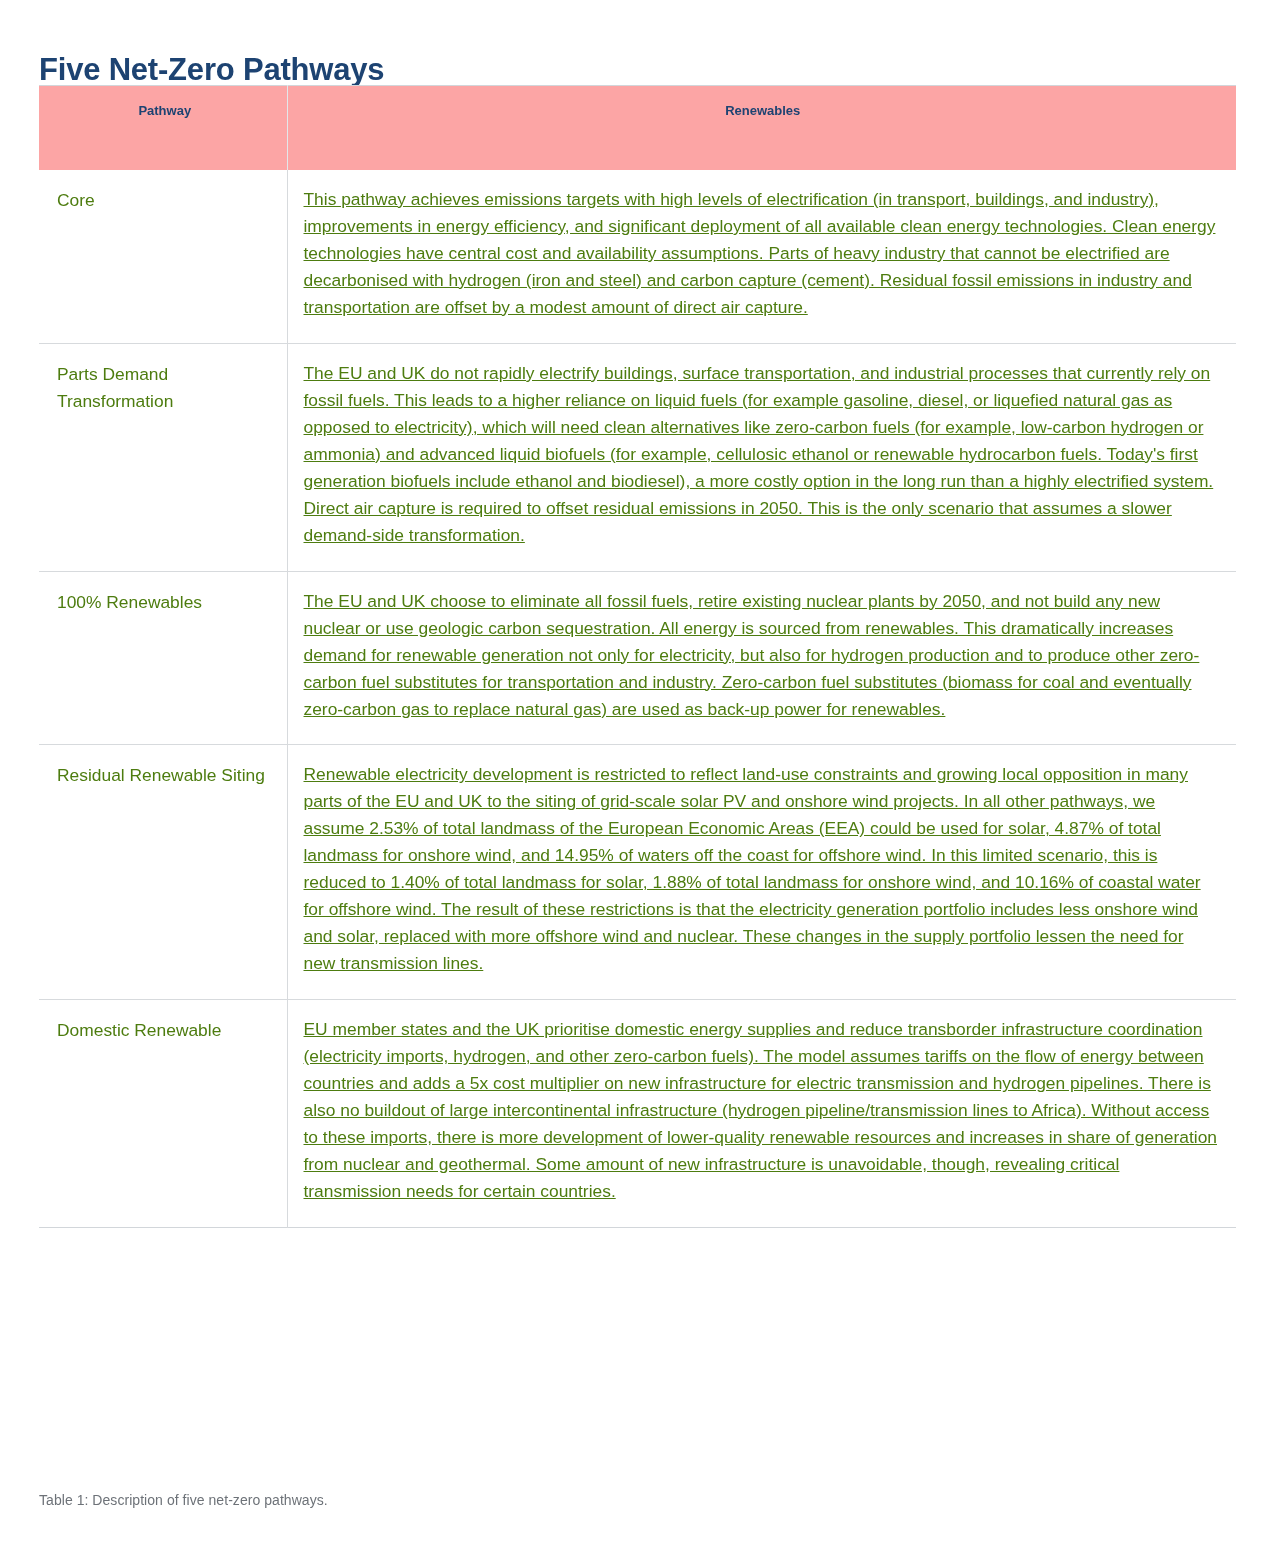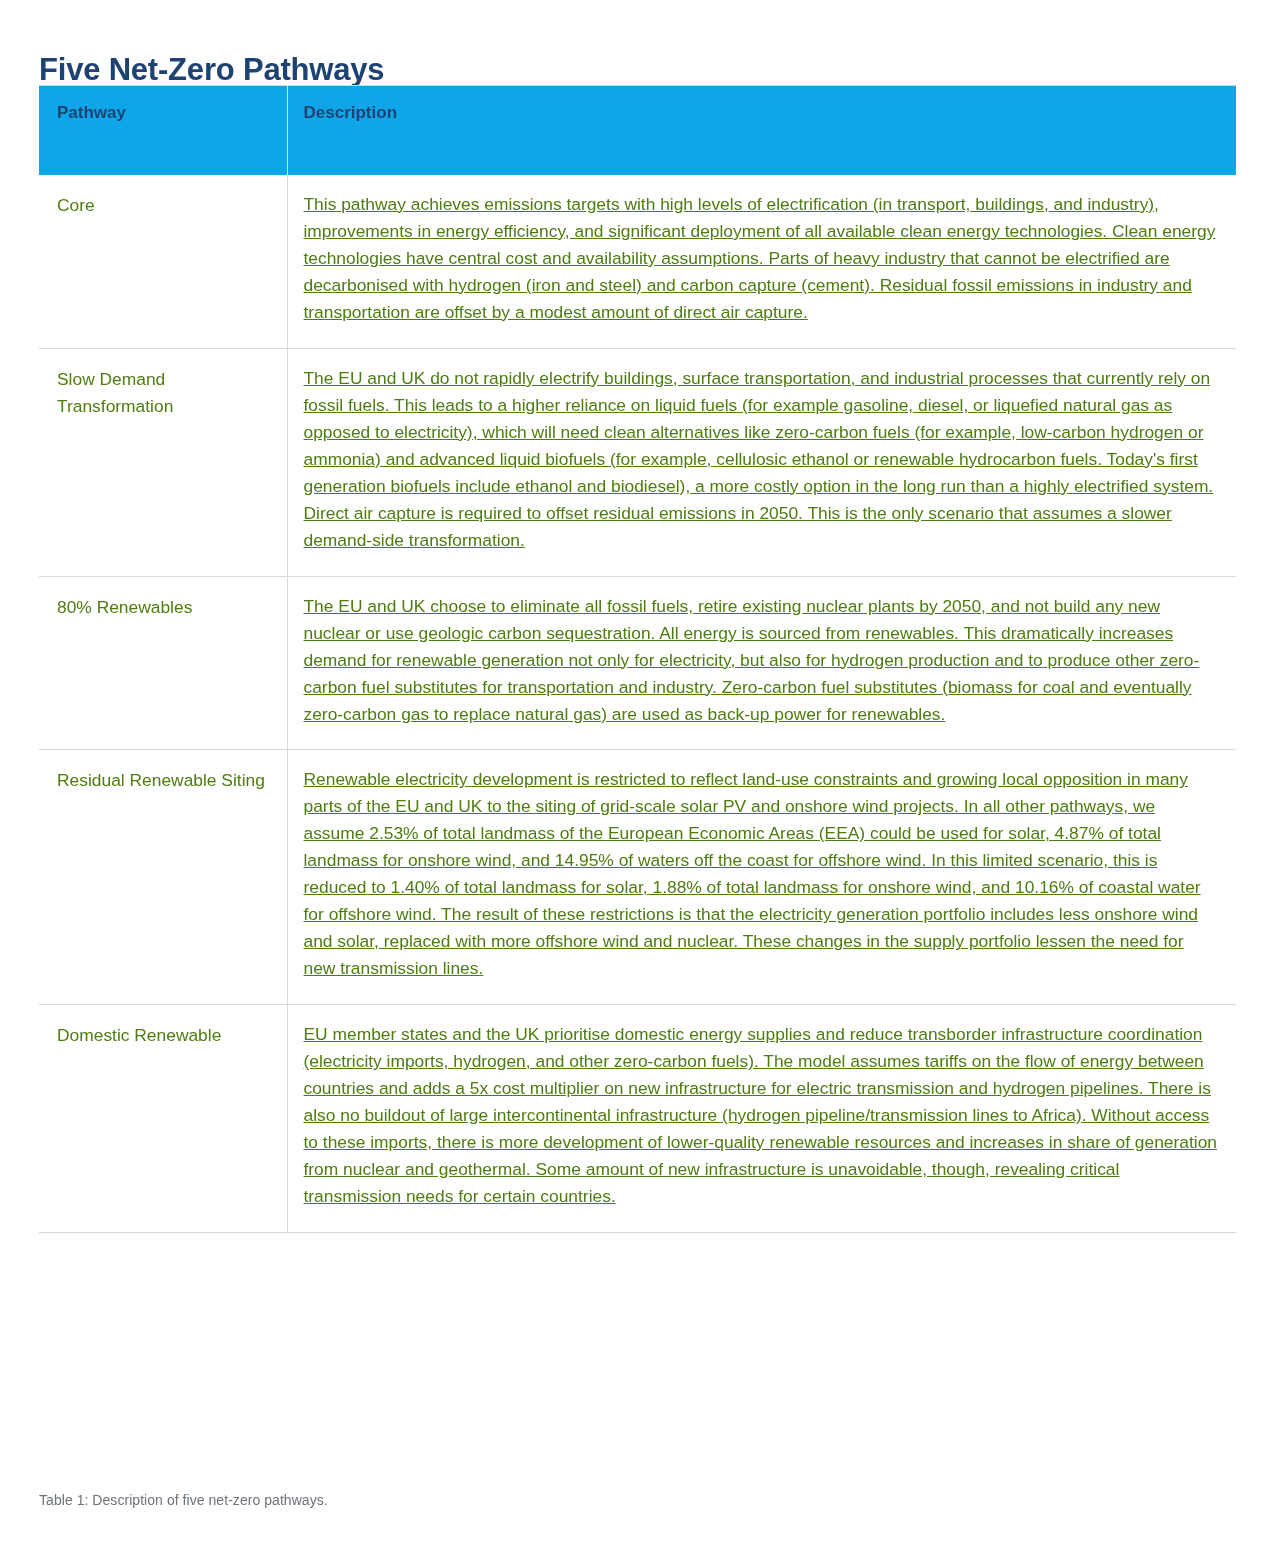--- a/index.html
+++ b/index.html
@@ -46,25 +46,25 @@
     border-collapse: collapse;
     table-layout: fixed;
     border-top: 1px solid #d2d6da;
     border-bottom: 1px solid #d2d6da;
   }
 
   table.pathways col.col-pathway { width: 248px; }
   table.pathways col.col-desc { width: auto; }
 
   thead th {
-    background: #0ea5e9;
+    background: #fca5a5;
     color: #1d4372;
-    font-size: 17px;
+    font-size: 13px;
     font-weight: bold;
-    text-align: left;
+    text-align: center;
     vertical-align: top;
     padding: 17px 14px 52px 18px;
     border-right: 1px solid #e3e7ea;
   }
   thead th:last-child { border-right: none; }
   thead th.desc-head { padding-left: 16px; }
 
   tbody td {
     vertical-align: top;
     color: #4d7c0f;
@@ -108,34 +108,34 @@
 
   <div class="table-wrap">
     <table class="pathways">
       <colgroup>
         <col class="col-pathway">
         <col class="col-desc">
       </colgroup>
       <thead>
         <tr>
           <th class="pathway-head">Pathway</th>
-          <th class="desc-head">Description</th>
+          <th class="desc-head">Renewables</th>
         </tr>
       </thead>
       <tbody>
         <tr>
           <td class="pathway-cell">Core</td>
           <td class="desc-cell">This pathway achieves emissions targets with high levels of electrification (in transport, buildings, and industry), improvements in energy efficiency, and significant deployment of all available clean energy technologies. Clean energy technologies have central cost and availability assumptions. Parts of heavy industry that cannot be electrified are decarbonised with hydrogen (iron and steel) and carbon capture (cement). Residual fossil emissions in industry and transportation are offset by a modest amount of direct air capture.</td>
         </tr>
         <tr>
-          <td class="pathway-cell">Slow Demand Transformation</td>
+          <td class="pathway-cell">Parts Demand Transformation</td>
           <td class="desc-cell">The EU and UK do not rapidly electrify buildings, surface transportation, and industrial processes that currently rely on fossil fuels. This leads to a higher reliance on liquid fuels (for example gasoline, diesel, or liquefied natural gas as opposed to electricity), which will need clean alternatives like zero-carbon fuels (for example, low-carbon hydrogen or ammonia) and advanced liquid biofuels (for example, cellulosic ethanol or renewable hydrocarbon fuels. Today's first generation biofuels include ethanol and biodiesel), a more costly option in the long run than a highly electrified system. Direct air capture is required to offset residual emissions in 2050. This is the only scenario that assumes a slower demand-side transformation.</td>
         </tr>
         <tr>
-          <td class="pathway-cell">80% Renewables</td>
+          <td class="pathway-cell">100% Renewables</td>
           <td class="desc-cell">The EU and UK choose to eliminate all fossil fuels, retire existing nuclear plants by 2050, and not build any new nuclear or use geologic carbon sequestration. All energy is sourced from renewables. This dramatically increases demand for renewable generation not only for electricity, but also for hydrogen production and to produce other zero-carbon fuel substitutes for transportation and industry. Zero-carbon fuel substitutes (biomass for coal and eventually zero-carbon gas to replace natural gas) are used as back-up power for renewables.</td>
         </tr>
         <tr>
           <td class="pathway-cell">Residual Renewable Siting</td>
           <td class="desc-cell">Renewable electricity development is restricted to reflect land-use constraints and growing local opposition in many parts of the EU and UK to the siting of grid-scale solar PV and onshore wind projects. In all other pathways, we assume 2.53% of total landmass of the European Economic Areas (EEA) could be used for solar, 4.87% of total landmass for onshore wind, and 14.95% of waters off the coast for offshore wind. In this limited scenario, this is reduced to 1.40% of total landmass for solar, 1.88% of total landmass for onshore wind, and 10.16% of coastal water for offshore wind. The result of these restrictions is that the electricity generation portfolio includes less onshore wind and solar, replaced with more offshore wind and nuclear. These changes in the supply portfolio lessen the need for new transmission lines.</td>
         </tr>
         <tr>
           <td class="pathway-cell">Domestic Renewable</td>
           <td class="desc-cell">EU member states and the UK prioritise domestic energy supplies and reduce transborder infrastructure coordination (electricity imports, hydrogen, and other zero-carbon fuels). The model assumes tariffs on the flow of energy between countries and adds a 5x cost multiplier on new infrastructure for electric transmission and hydrogen pipelines. There is also no buildout of large intercontinental infrastructure (hydrogen pipeline/transmission lines to Africa). Without access to these imports, there is more development of lower-quality renewable resources and increases in share of generation from nuclear and geothermal. Some amount of new infrastructure is unavoidable, though, revealing critical transmission needs for certain countries.</td>
         </tr>

